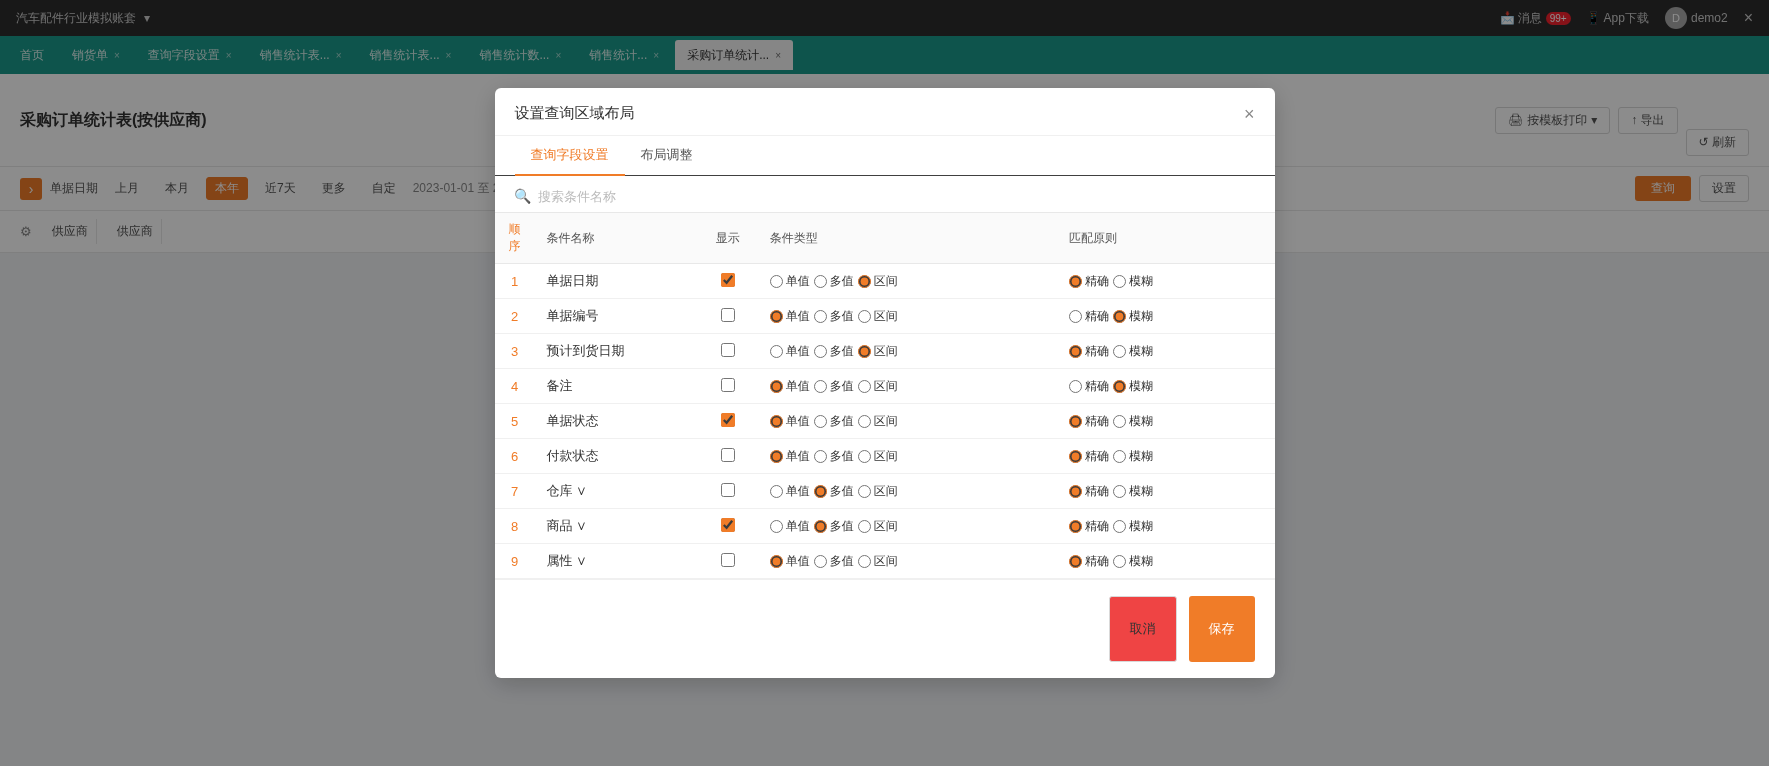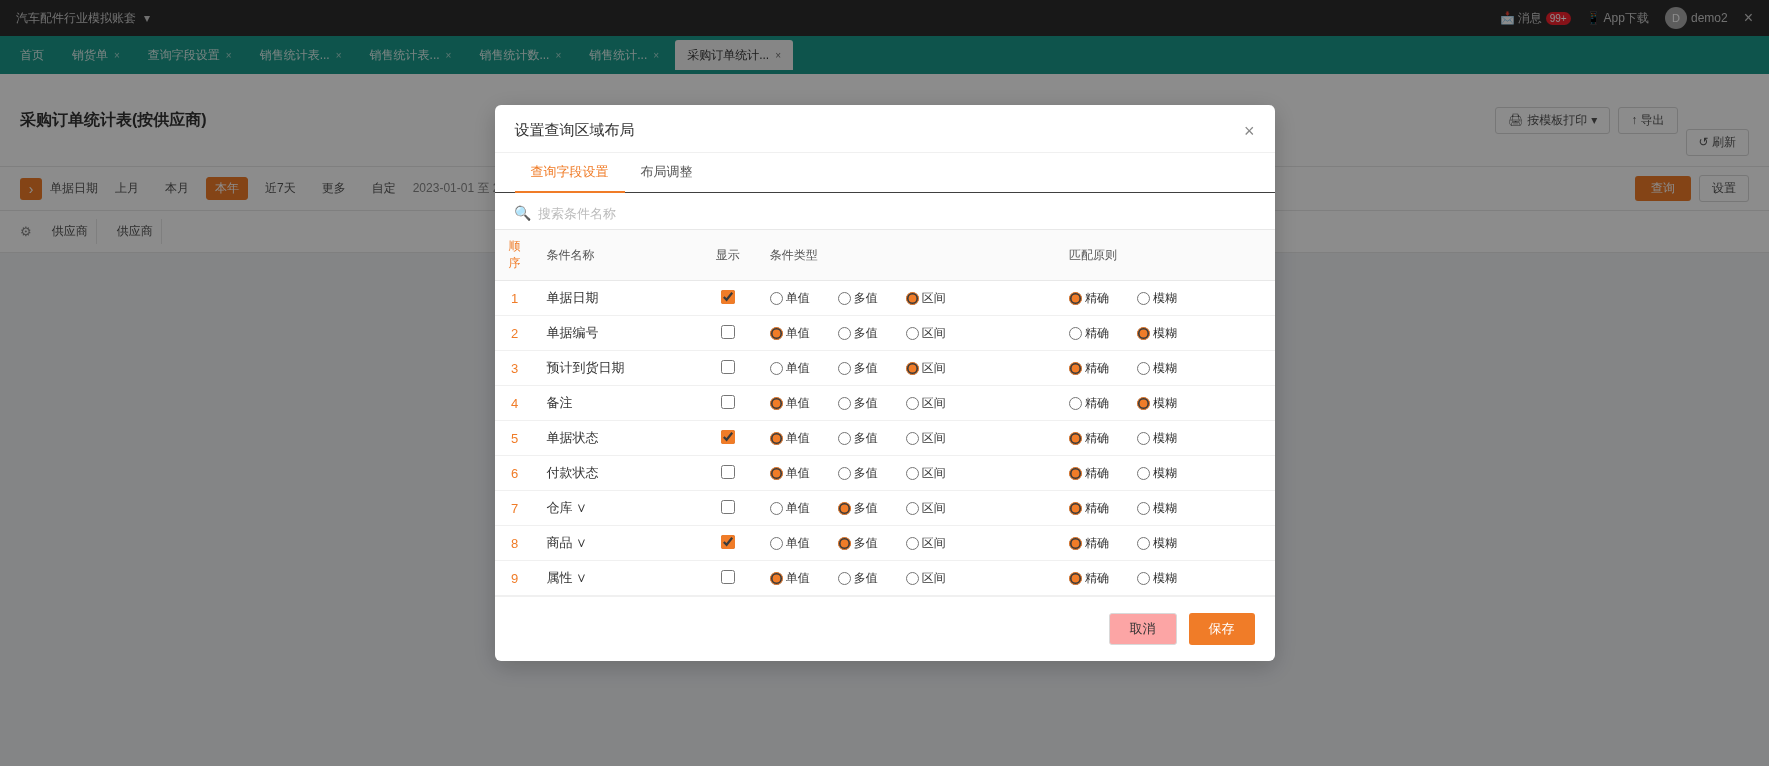--- a/index.html
+++ b/index.html
@@ -195,39 +195,39 @@
       font-size: 13px;
       color: #333;
     }
     .seq-col { color: #f07c28; font-weight: 500; text-align: center; width: 40px; }
     .name-col { min-width: 120px; }
     .display-col { width: 60px; text-align: center; }
     .type-col { min-width: 220px; }
     .match-col { min-width: 160px; }
 
     
-    .radio-group { display: flex; align-items: center; gap: 28px; }
+    .radio-group { display: flex; align-items: center; gap: 4px; }
     .radio-item { display: flex; align-items: center; gap: 3px; font-size: 12px; color: #333; }
     .radio-item input[type="radio"] { accent-color: #f07c28; cursor: pointer; }
 
     
     input[type="checkbox"] { accent-color: #f07c28; cursor: pointer; width: 14px; height: 14px; }
 
     
     .dialog-footer {
       padding: 16px 20px;
       display: flex;
       justify-content: flex-end;
       gap: 12px;
       border-top: 1px solid #f0f0f0;
     }
     .btn-cancel {
-      padding: 6px 20px;
+      padding: 23px 20px;
       border: 1px solid #d9d9d9;
-      background: #fca5a5;
+      background: #ef4444;
       border-radius: 3px;
       cursor: pointer;
       font-size: 13px;
       color: #333;
     }
     .btn-save {
       padding: 6px 20px;
       border: none;
       background: #f07c28;
       color: white;

